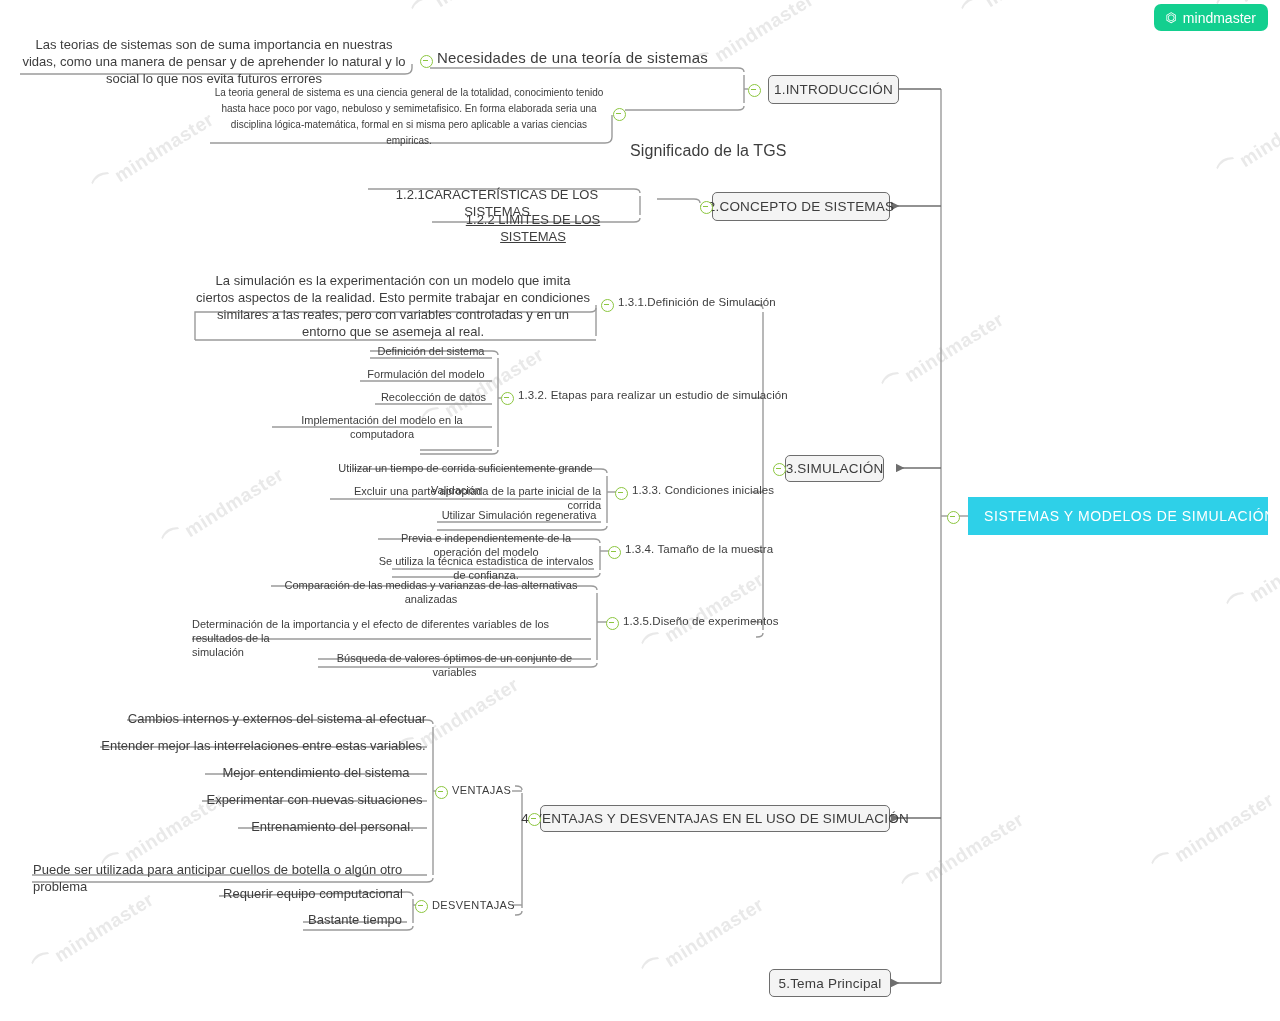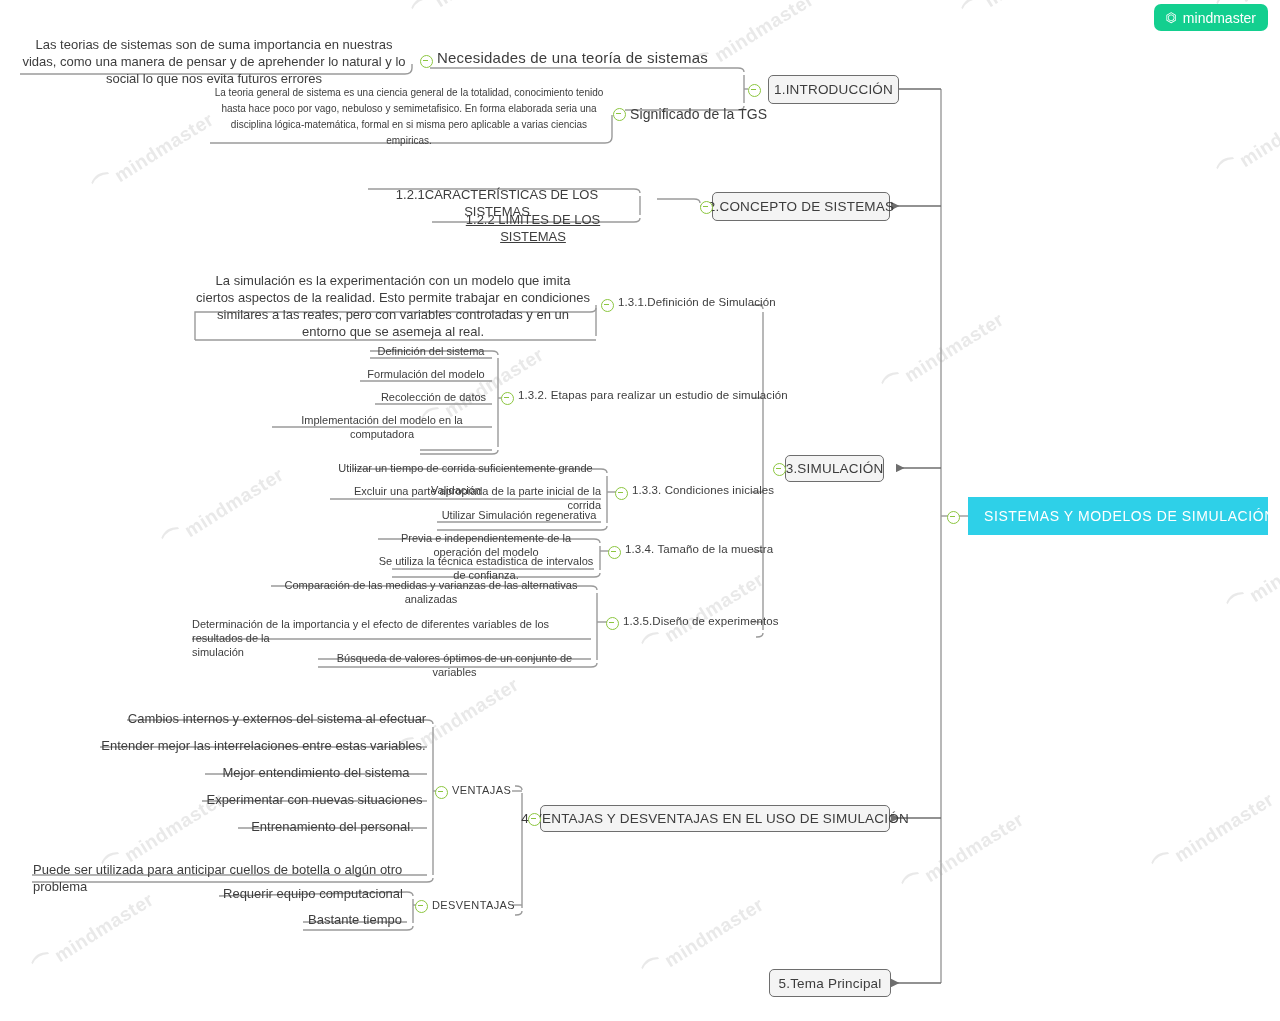--- a/index.html
+++ b/index.html
@@ -95,21 +95,21 @@
   
   .blabel{
     position:absolute;
     font-size:11.5px;
     color:#3d3d3d;
     white-space:nowrap;
     z-index:10;
     letter-spacing:.1px;
   }
   .blabel.big{font-size:15px;letter-spacing:.2px;}
-  .blabel.mid{font-size:14px;}
+  .blabel.mid{font-size:16px;margin-top:36px;}
   .blabel.cap{font-size:11px;letter-spacing:.4px;}
 
   
   .leaf{
     position:absolute;
     box-sizing:border-box;
     font-size:10px;
     color:#3d3d3d;
     line-height:15px;
     z-index:10;

